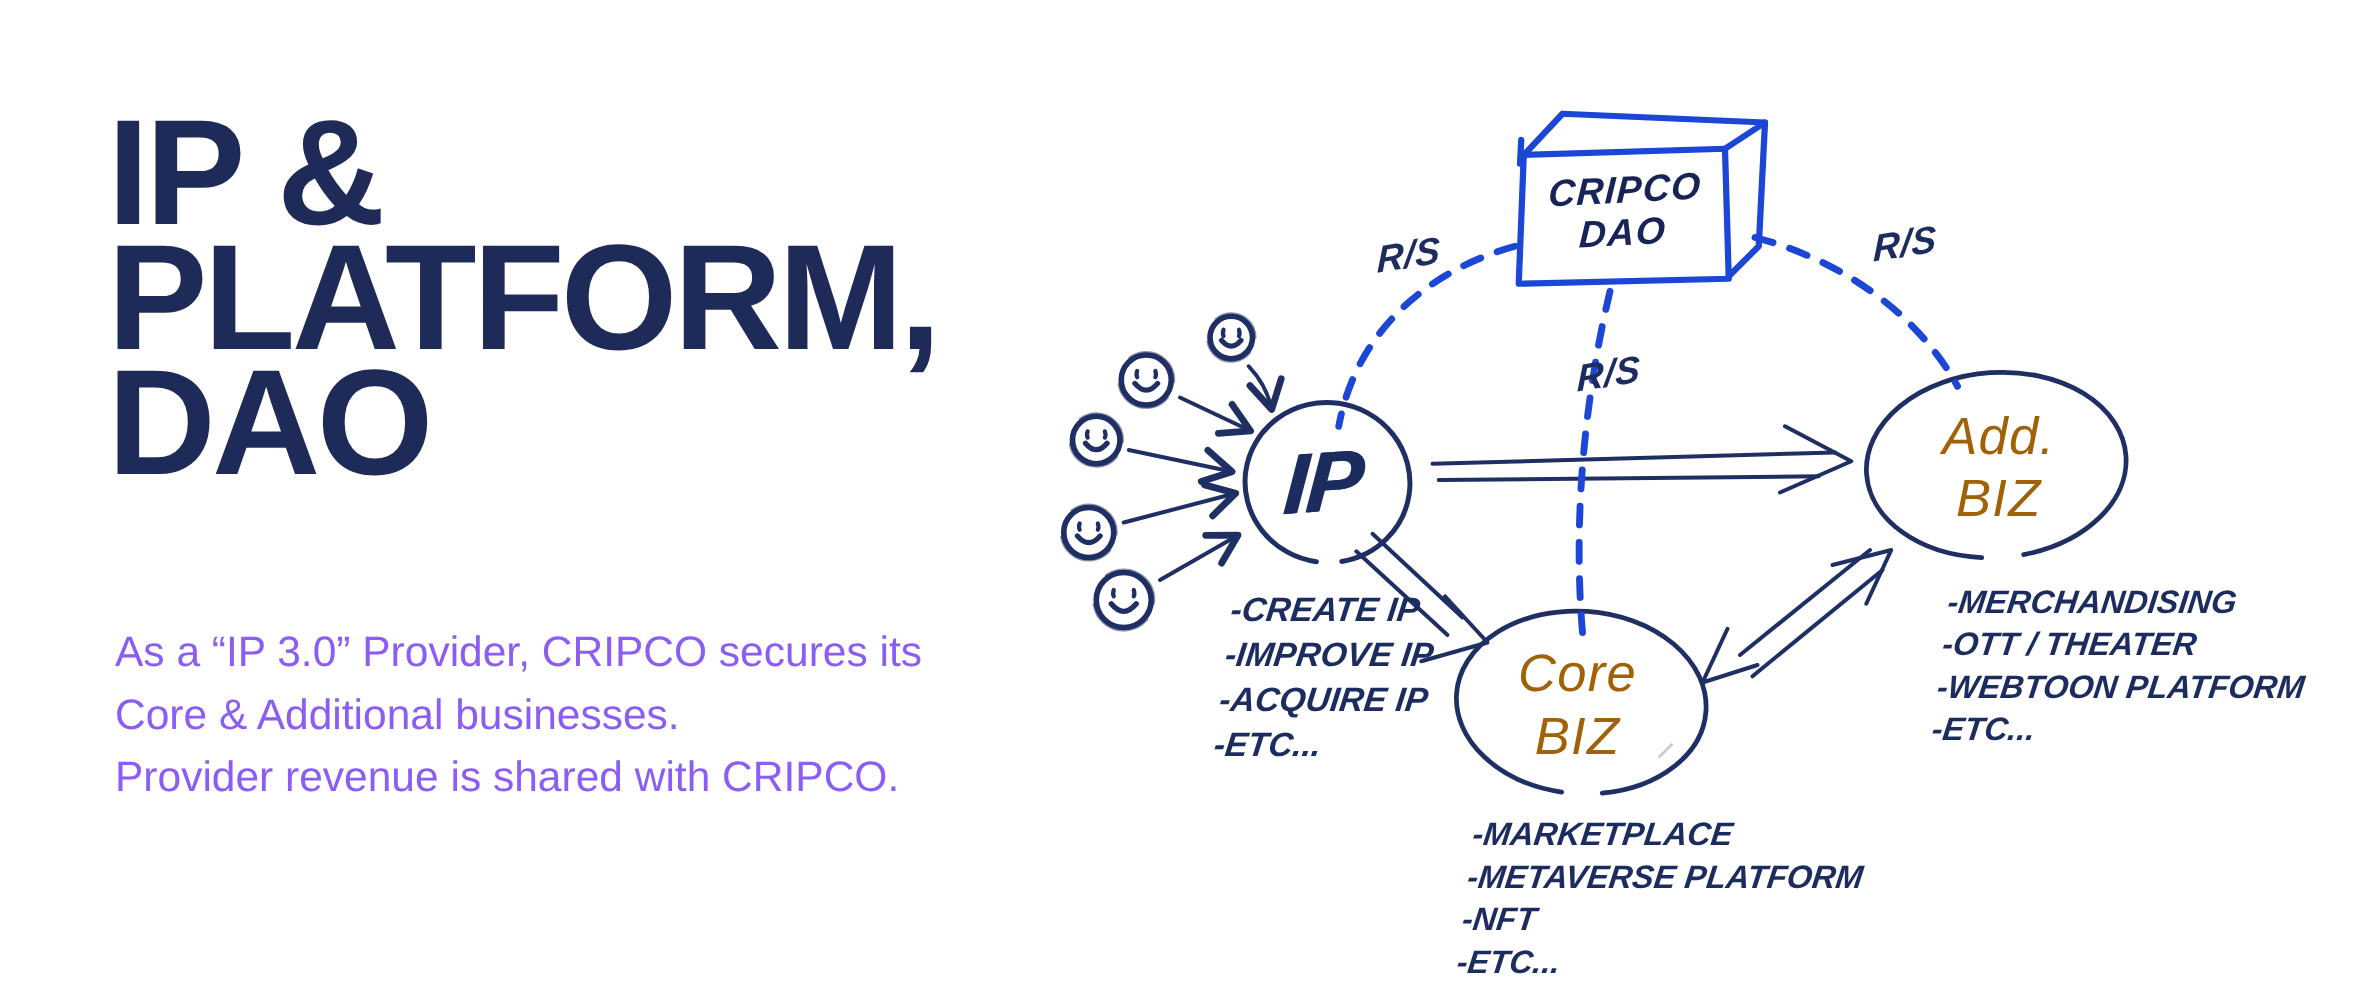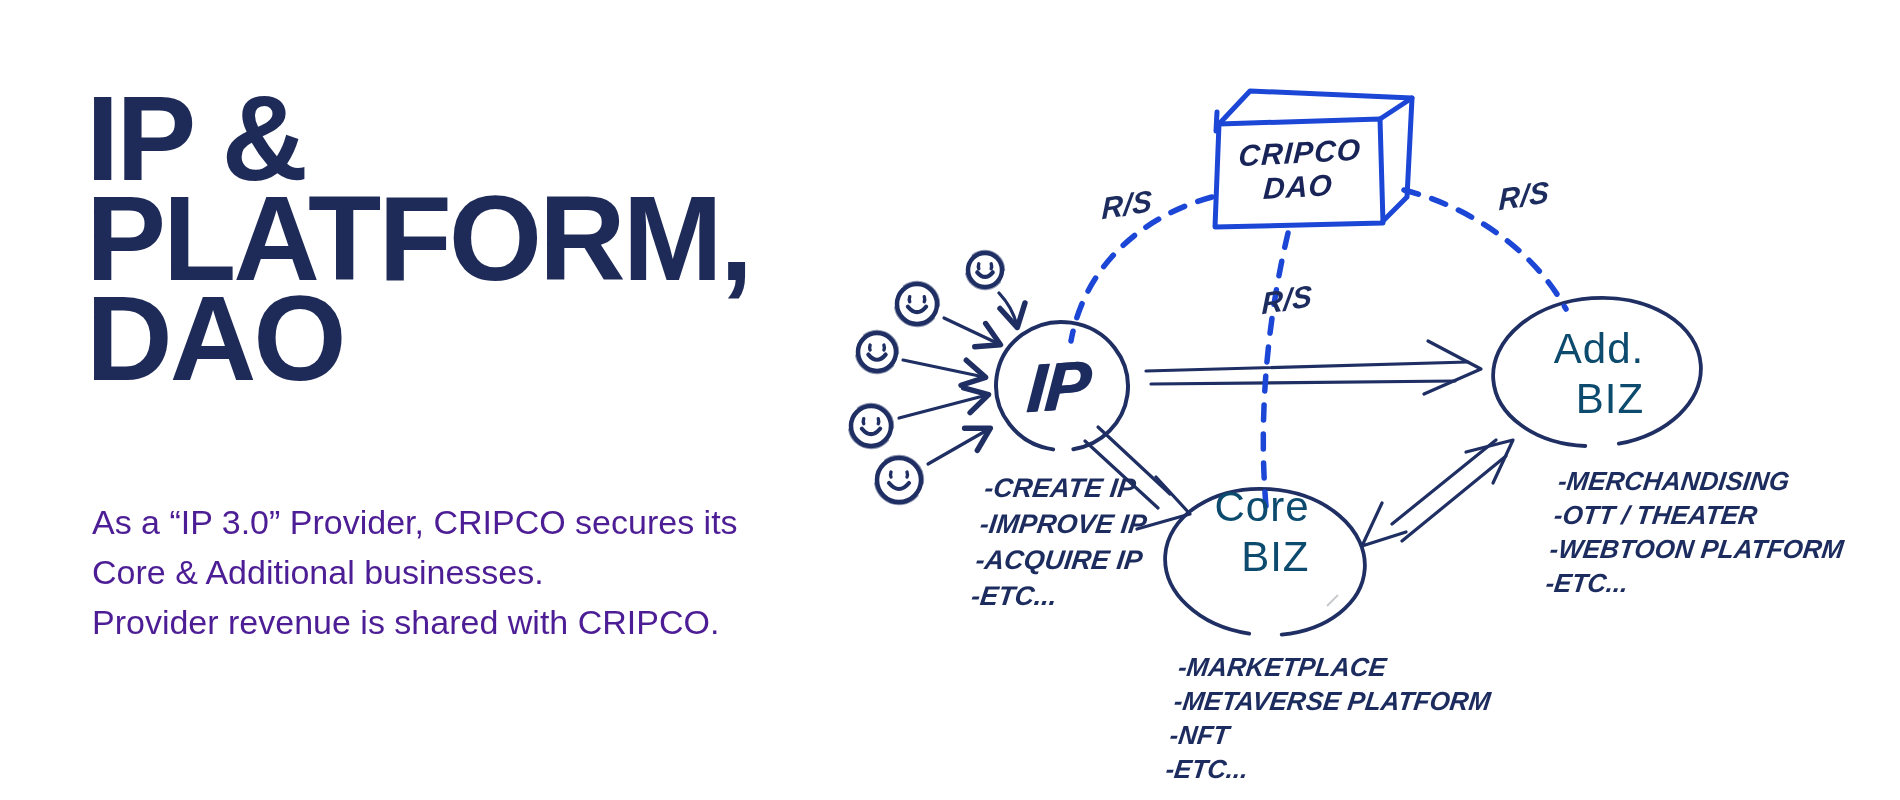--- a/index.html
+++ b/index.html
@@ -4,37 +4,37 @@
 <style>
   * { margin:0; padding:0; box-sizing:border-box; }
   html,body { width:1900px; height:800px; background:#ffffff; overflow:hidden;
               font-family:"Liberation Sans", sans-serif; }
   .stage { position:relative; width:1900px; height:796px; background:#ffffff; }
 
   
   .headline { position:absolute; left:86px; top:88px; color:#1e2a57;
               font-weight:bold; font-size:120px; line-height:100px; letter-spacing:-3px; }
   .headline div { white-space:nowrap; }
-  .para { position:absolute; left:92px; top:497px; color:#4c1d95;
+  .para { position:absolute; left:92px; top:497px; color:#8b5cf6;
           font-size:34px; line-height:50px; font-weight:400; }
   .para div { white-space:nowrap; }
 
   
   .abs { position:absolute; }
   .center { transform:translate(-50%,-50%); }
   .hand { font-style:italic; font-weight:bold; color:#1d2c5e; letter-spacing:.5px; }
 
   .dao-label { left:1299px; top:170px; text-align:center; font-size:30px; line-height:34px;
                transform:translate(-50%,-50%) rotate(-3deg) skewX(-6deg); color:#182457; letter-spacing:1px;}
   .rs { font-size:30px; transform:translate(-50%,-50%) rotate(-9deg) skewX(-10deg); }
   .ip-label { left:1058px; top:386px; font-size:68px; letter-spacing:-1px;
               transform:translate(-50%,-50%) rotate(-4deg) skewX(-8deg);
               text-shadow:1.5px 0 0 currentColor; }
-  .node-label { text-align:right; font-size:42px; line-height:50px;
-                color:#0c4a6e; letter-spacing:1px; font-weight:400; }
+  .node-label { text-align:center; font-style:italic; font-size:42px; line-height:50px;
+                color:#a16207; letter-spacing:1px; font-weight:400; }
   .list { font-style:italic; font-weight:bold; color:#1d2c5e; transform:skewX(-7deg); }
   .list div { white-space:nowrap; }
   .ip-list   { left:978px;  top:470px; font-size:27px; line-height:36px; }
   .core-list { left:1172px; top:650px; font-size:26px; line-height:34px; }
   .add-list  { left:1552px; top:464px; font-size:26px; line-height:34px; }
 
   svg.layer { position:absolute; left:0; top:0; }
 </style>
 </head>
 <body>
@@ -159,21 +159,21 @@
     <div>CRIPCO</div>
     <div>DAO</div>
   </div>
 
   <div class="abs hand rs" style="left:1127px; top:205px;">R/S</div>
   <div class="abs hand rs" style="left:1287px; top:300px;">R/S</div>
   <div class="abs hand rs" style="left:1524px; top:196px;">R/S</div>
 
   <div class="abs hand ip-label">IP</div>
 
-  <div class="abs node-label center" style="left:1262px; top:532px;">
+  <div class="abs node-label center" style="left:1262px; top:564px;">
     <div>Core</div>
     <div>BIZ</div>
   </div>
 
   <div class="abs node-label center" style="left:1599px; top:374px;">
     <div>Add.</div>
     <div>BIZ</div>
   </div>
 
   <div class="abs list ip-list">

